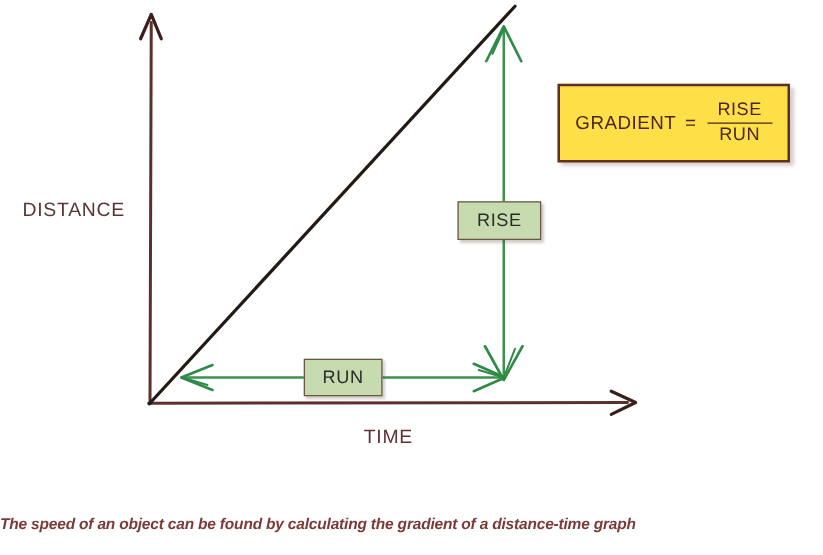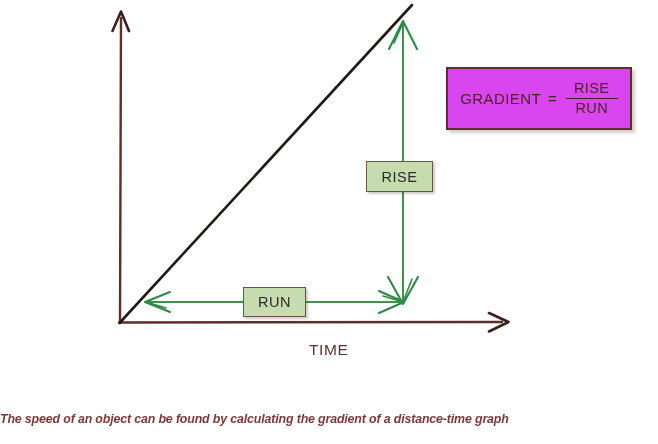--- a/index.html
+++ b/index.html
@@ -42,21 +42,20 @@
     white-space: nowrap;
     user-select: none;
   }
   #label-distance {
     left: 18px;
     top: 160px;
   }
   #label-time {
     left: 291px;
     top: 341px;
-    margin-left: 18px;
   }
 
   
   .chip {
     position: absolute;
     background: #c6dcae;
     border: 1.5px solid #6b5548;
     box-sizing: border-box;
     color: #2b2b2b;
     font-family: "Liberation Sans", sans-serif;
@@ -81,21 +80,21 @@
     height: 30px;
   }
 
   
   #formula-box {
     position: absolute;
     left: 446px;
     top: 67px;
     width: 186px;
     height: 63px;
-    background: #d946ef;
+    background: #fde047;
     border: 2px solid #5c2f2a;
     box-sizing: border-box;
     box-shadow: 3px 3px 3px rgba(120,90,80,0.30);
     display: flex;
     align-items: center;
     justify-content: center;
     gap: 7px;
     color: #4a2420;
     user-select: none;
   }
@@ -183,20 +182,21 @@
       <line x1="402" y1="302" x2="147" y2="302" stroke="#3f9150" stroke-width="2" stroke-linecap="round"></line>
 
       <path d="M 170 292 L 145 302 L 170 312" fill="none" stroke="#2e8b46" stroke-width="2.1" stroke-linecap="round" stroke-linejoin="round"></path>
       <path d="M 166 308 L 146 302" fill="none" stroke="#2e8b46" stroke-width="1.6" stroke-linecap="round"></path>
 
       <path d="M 379 291 L 404 302 L 379 313" fill="none" stroke="#2e8b46" stroke-width="2.1" stroke-linecap="round" stroke-linejoin="round"></path>
       <path d="M 383 296 L 403 302" fill="none" stroke="#2e8b46" stroke-width="1.6" stroke-linecap="round"></path>
     </g>
   </svg>
 
+  <div class="axis-label" id="label-distance">DISTANCE</div>
 
   <div class="axis-label" id="label-time">TIME</div>
 
   <div class="chip" id="chip-rise">RISE</div>
 
   <div class="chip" id="chip-run">RUN</div>
 
   <div id="formula-box">
     <span id="formula-lhs">GRADIENT</span>
     <span id="formula-eq">=</span>

